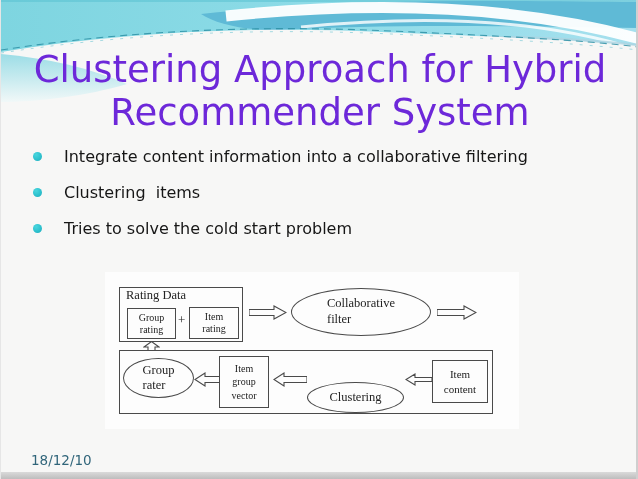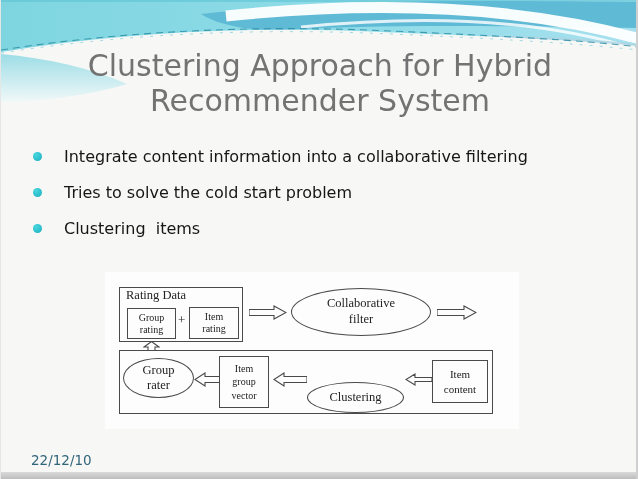--- a/index.html
+++ b/index.html
@@ -1,34 +1,34 @@
 <!DOCTYPE html>
 <html><head>
 <meta charset="utf-8">
 <style>
   html,body{margin:0;padding:0;}
   body{width:638px;height:479px;font-family:"DejaVu Sans",sans-serif;}
   .slide{position:relative;width:638px;height:479px;background:#f7f7f6;overflow:hidden;
          border-left:1px solid #e6e6e6;box-sizing:border-box;}
   .header-svg{position:absolute;top:0;left:0;width:638px;height:112px;display:block;}
   .title{position:absolute;top:49px;left:0;width:638px;text-align:center;
-         font-size:30px;line-height:1.16;color:#737373;white-space:pre-line;z-index:3;}
+         font-size:37px;line-height:1.16;color:#6d28d9;white-space:pre-line;z-index:3;}
   .bullets{position:absolute;top:147px;left:32px;margin:0;padding:0;list-style:none;z-index:3;text-align:center;}
   .bullets li{display:flex;align-items:flex-start;margin-bottom:17px;}
   .dot{flex:0 0 9px;width:9px;height:9px;border-radius:50%;margin-top:5px;
        background:radial-gradient(circle at 35% 30%, #49d6de 0%, #2bbfcc 60%, #1fa9ba 100%);}
   .btext{margin-left:22px;font-size:16px;line-height:19px;color:#161616;white-space:pre;}
   
   .diagram{position:absolute;left:104px;top:272px;width:414px;height:157px;
            background:#fdfdfd;z-index:3;font-family:"Liberation Serif",serif;color:#222;}
   .diagram .abs{position:absolute;box-sizing:border-box;}
   .dbox{border:1.4px solid #4a4a4a;background:#fdfdfd;display:flex;align-items:center;
         justify-content:center;text-align:center;white-space:pre-line;}
   .dellipse{border:1.4px solid #4a4a4a;border-radius:50%;background:#fdfdfd;display:flex;
-        align-items:center;justify-content:center;text-align:center;white-space:pre-line;}
+        align-items:center;justify-content:center;text-align:left;white-space:pre-line;}
   .dlabel{white-space:pre-line;}
   .arrow{display:block;}
   .date{position:absolute;left:30px;top:452px;font-size:13.5px;color:#30657a;z-index:3;}
   .bottom-bar{position:absolute;left:0;bottom:0;width:638px;height:7px;
               background:linear-gradient(#dadada,#bdbdbd);z-index:4;}
   .right-edge{position:absolute;right:0;top:0;width:2px;height:479px;background:#cfcfcf;z-index:4;}
 </style>
 </head>
 <body>
 
@@ -67,25 +67,25 @@
   <div class="title">Clustering Approach for Hybrid
 Recommender System</div>
 
   <ul class="bullets">
     <li>
       <span class="dot"></span>
       <span class="btext">Integrate content information into a collaborative filtering</span>
     </li>
     <li>
       <span class="dot"></span>
-      <span class="btext">Tries to solve the cold start problem</span>
+      <span class="btext">Clustering  items</span>
     </li>
     <li>
       <span class="dot"></span>
-      <span class="btext">Clustering  items</span>
+      <span class="btext">Tries to solve the cold start problem</span>
     </li>
   </ul>
 
   <div class="diagram">
 
     <div class="abs dbox" style="left:14px;top:15px;width:124px;height:55px;align-items:flex-start;justify-content:flex-start;">
     </div>
     <div class="abs dlabel" style="left:21px;top:16px;font-size:12.5px;">Rating Data</div>
     <div class="abs dbox" style="left:22px;top:36px;width:49px;height:31px;font-size:10px;line-height:1.2;">Group
 rating</div>
@@ -128,17 +128,17 @@
     <div class="abs dellipse" style="left:202px;top:90px;width:97px;height:31px;font-size:12.5px;margin-top:20px;">Clustering</div>
 
     <svg class="abs arrow" style="left:300px;top:101px;" width="27" height="13" viewBox="0 0 27 13" preserveAspectRatio="none">
       <polygon points="27,4.5 10,4.5 10,1 1,6.5 10,12 10,8.5 27,8.5" fill="#fdfdfd" stroke="#4a4a4a" stroke-width="1.1"></polygon>
     </svg>
 
     <div class="abs dbox" style="left:327px;top:88px;width:56px;height:43px;font-size:11px;line-height:1.3;">Item
 content</div>
   </div>
 
-  <div class="date">22/12/10</div>
+  <div class="date">18/12/10</div>
 
   <div class="bottom-bar"></div>
   <div class="right-edge"></div>
 </div>
 
 </body></html>

